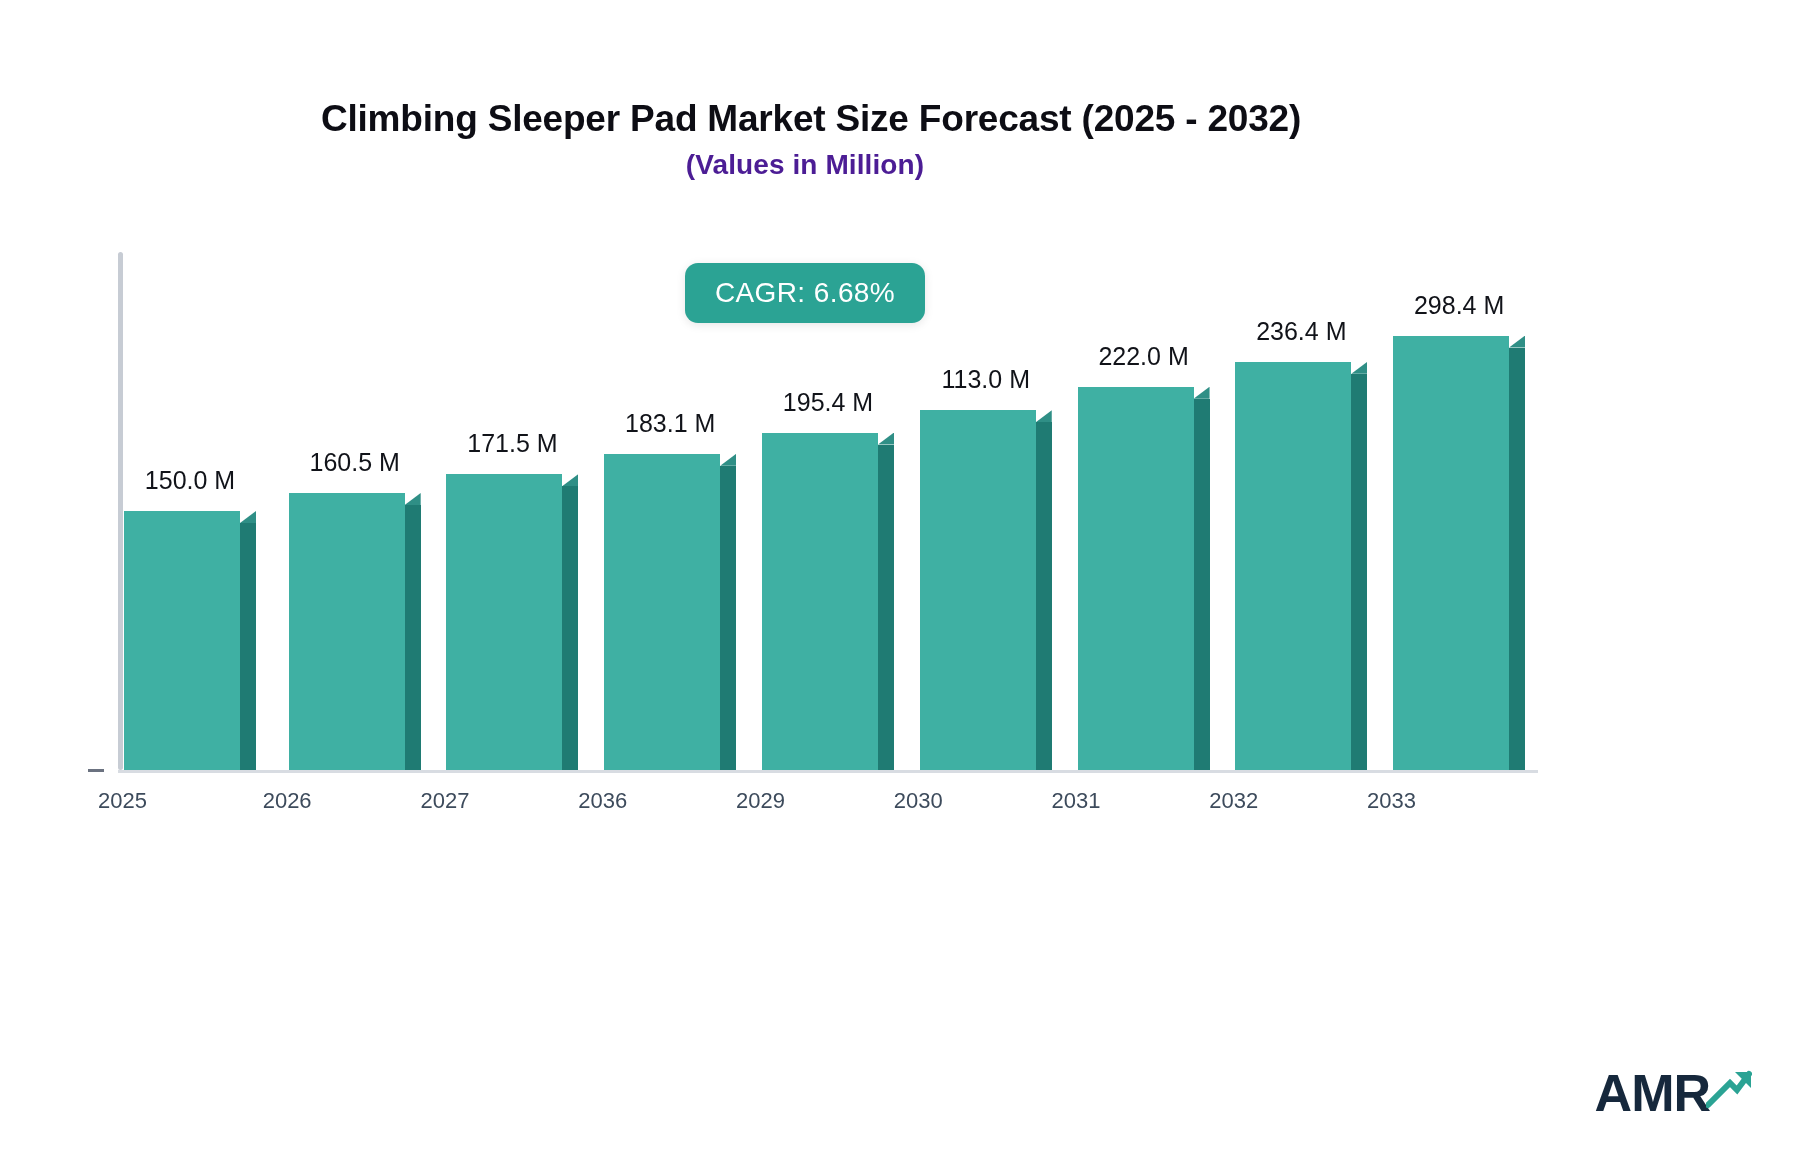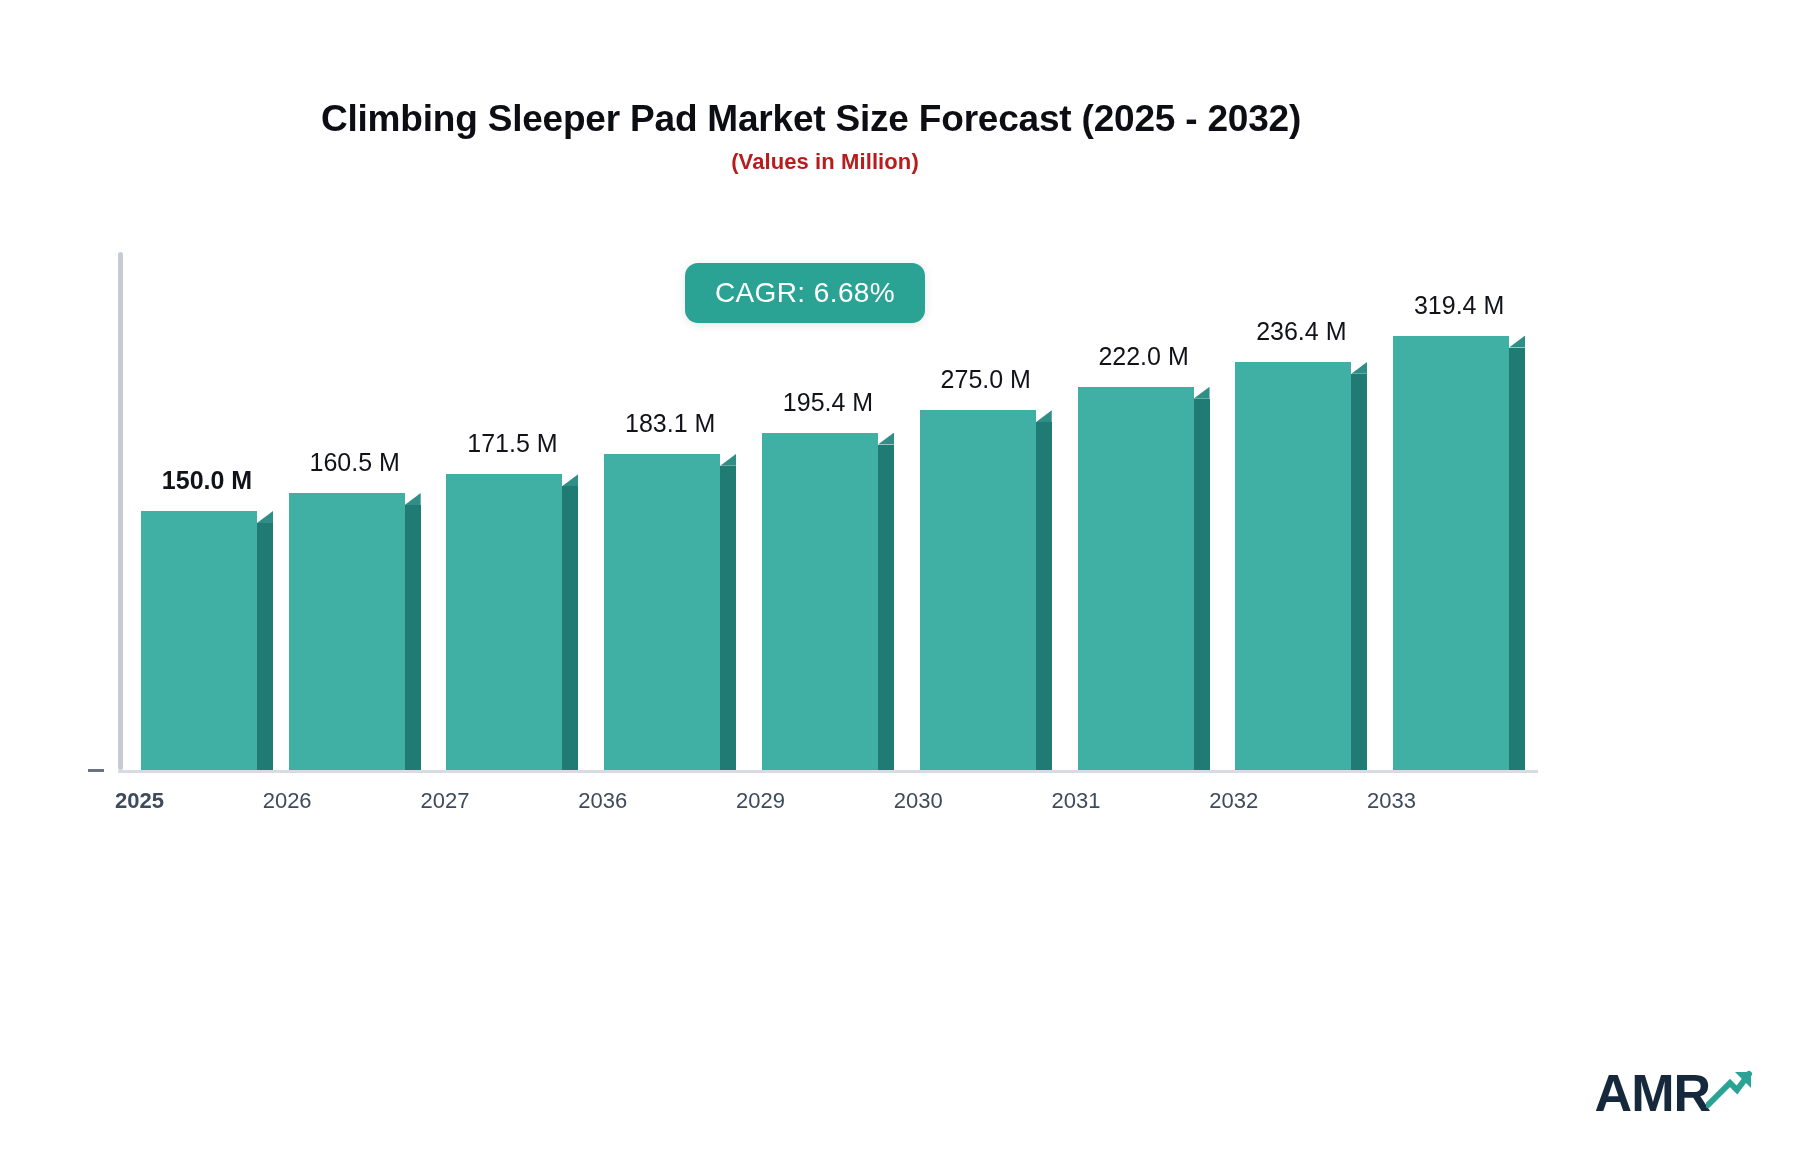--- a/index.html
+++ b/index.html
@@ -32,25 +32,24 @@
     color: #0d0d14;
     letter-spacing: -0.2px;
     white-space: nowrap;
   }
   .subtitle {
     position: absolute;
     top: 149px;
     left: 0;
     width: 1610px;
     text-align: center;
-    font-size: 22px;
+    font-size: 28px;
     font-weight: bold;
-    color: #b91c1c;
+    color: #4c1d95;
     letter-spacing: 0.1px;
-    padding-left: 20px;
   }
 
   
   .cagr-badge {
     position: absolute;
     top: 263px;
     left: 685px;
     width: 240px;
     height: 60px;
     border-radius: 13px;
@@ -182,21 +181,21 @@
 
   <div class="cagr-badge">CAGR: 6.68%</div>
 
   <div class="plot">
     <div class="y-axis-line"></div>
     <div class="x-axis-line"></div>
     <div id="y-axis-labels">
         <div class="y-tick-dash" style="top: 517px; left: -30px;"></div>
       </div>
     <div class="bars" id="bars">
-        <div class="bar-group" style="left: 23px; width: 132px; font-weight: bold;">
+        <div class="bar-group" style="left: 6px; width: 132px;">
           <div class="bar-front" style="height: 259px;"></div>
           <div class="bar-side" style="height: 247px;"></div>
           <div class="bar-top" style="bottom: 247px;"></div>
           <div class="bar-value" style="bottom: 275px;">150.0 M</div>
           <div class="x-label">2025</div>
         </div>
         <div class="bar-group" style="left: 170.667px; width: 132px;">
           <div class="bar-front" style="height: 277.13px;"></div>
           <div class="bar-side" style="height: 265.13px;"></div>
           <div class="bar-top" style="bottom: 265.13px;"></div>
@@ -221,42 +220,42 @@
           <div class="bar-front" style="height: 337.391px;"></div>
           <div class="bar-side" style="height: 325.391px;"></div>
           <div class="bar-top" style="bottom: 325.391px;"></div>
           <div class="bar-value" style="bottom: 353.391px;">195.4 M</div>
           <div class="x-label">2029</div>
         </div>
         <div class="bar-group" style="left: 801.778px; width: 132px;">
           <div class="bar-front" style="height: 359.665px;"></div>
           <div class="bar-side" style="height: 347.665px;"></div>
           <div class="bar-top" style="bottom: 347.665px;"></div>
-          <div class="bar-value" style="bottom: 375.665px;">275.0 M</div>
+          <div class="bar-value" style="bottom: 375.665px;">113.0 M</div>
           <div class="x-label">2030</div>
         </div>
         <div class="bar-group" style="left: 959.556px; width: 108px;">
           <div class="bar-front" style="height: 383.32px;"></div>
           <div class="bar-side" style="height: 371.32px;"></div>
           <div class="bar-top" style="bottom: 371.32px;"></div>
           <div class="bar-value" style="bottom: 399.32px;">222.0 M</div>
           <div class="x-label">2031</div>
         </div>
         <div class="bar-group" style="left: 1117.33px; width: 132px;">
           <div class="bar-front" style="height: 408.184px;"></div>
           <div class="bar-side" style="height: 396.184px;"></div>
           <div class="bar-top" style="bottom: 396.184px;"></div>
           <div class="bar-value" style="bottom: 424.184px;">236.4 M</div>
           <div class="x-label">2032</div>
         </div>
         <div class="bar-group" style="left: 1275.11px; width: 132px;">
           <div class="bar-front" style="height: 434.429px;"></div>
           <div class="bar-side" style="height: 422.429px;"></div>
           <div class="bar-top" style="bottom: 422.429px;"></div>
-          <div class="bar-value" style="bottom: 450.429px;">319.4 M</div>
+          <div class="bar-value" style="bottom: 450.429px;">298.4 M</div>
           <div class="x-label">2033</div>
         </div>
       </div>
   </div>
 
   <div class="logo">
     <span class="logo-text">AMR</span>
     <span class="logo-arrow">
       <svg width="46" height="42" viewBox="0 0 46 42">
         <path d="M2 36 L24 14 L31 21 L43 5" stroke="#2ba394" stroke-width="6" fill="none" stroke-linecap="round"></path>

